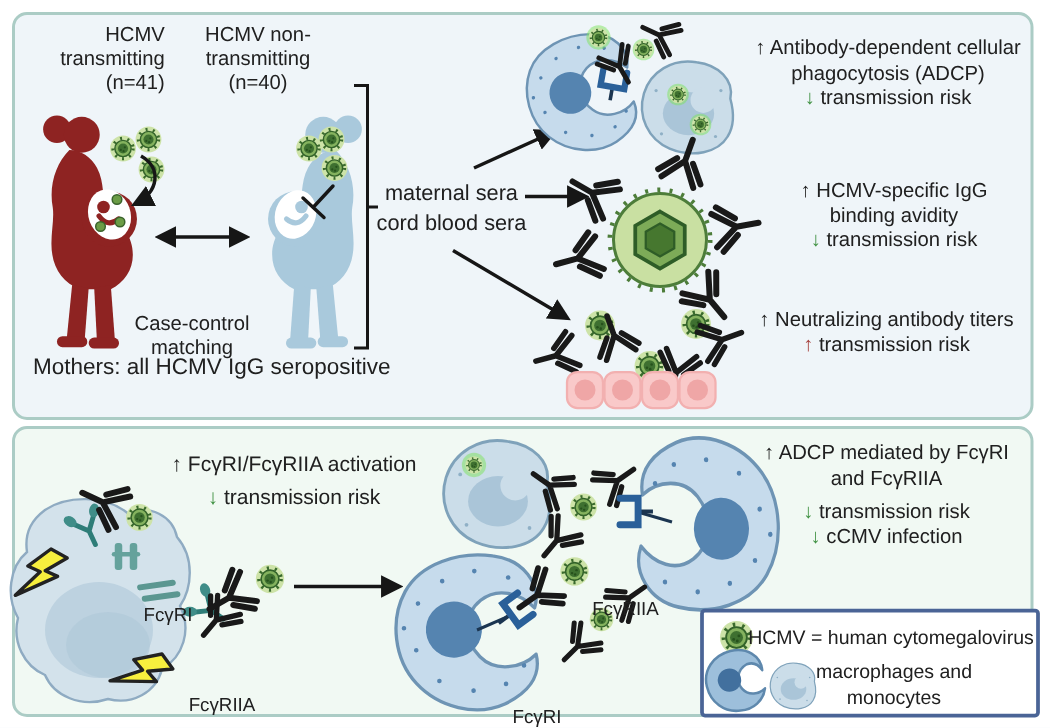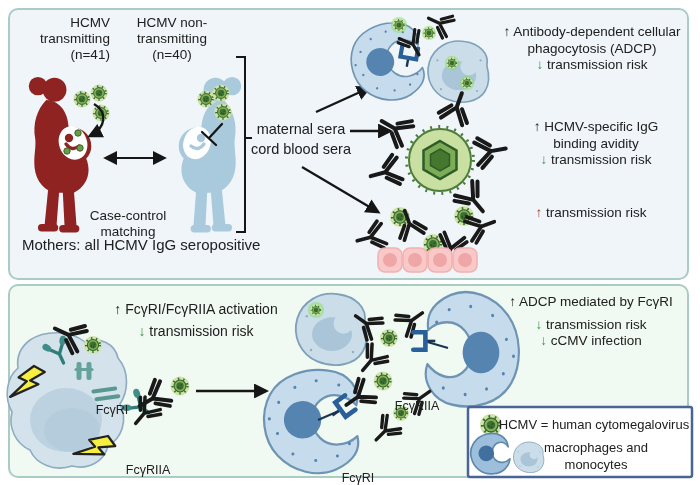--- a/index.html
+++ b/index.html
@@ -312,35 +312,37 @@
     <div><span class="ga">↓</span> <span>transmission risk</span></div>
   </div>
 
   <div class="txt res" style="left:596px;top:119px;">
     <div>↑ HCMV-specific IgG</div>
     <div>binding avidity</div>
     <div><span class="ga">↓</span> <span>transmission risk</span></div>
   </div>
 
   <div class="txt res" style="left:591px;top:205px;">
+    <div>↑ Neutralizing antibody titers</div>
     <div><span class="ra">↑</span> <span>transmission risk</span></div>
   </div>
 
   <div class="txt t14" style="left:196px;top:298px;">
     <div>↑ FcγRI/FcγRIIA activation</div>
     <div><span class="ga">↓</span> <span>transmission risk</span></div>
   </div>
 
   <div class="txt lab" style="left:112px;top:359px;">FcγRI</div>
   <div class="txt lab" style="left:148px;top:419px;">FcγRIIA</div>
   <div class="txt lab" style="left:417px;top:355px;">FcγRIIA</div>
   <div class="txt lab" style="left:358px;top:427px;">FcγRI</div>
 
   <div class="txt res" style="left:591px;top:294px;">
     <div>↑ ADCP mediated by FcγRI</div>
+    <div>and FcγRIIA</div>
     <div class="gap6"><span class="ga">↓</span> <span>transmission risk</span></div>
     <div><span class="ga">↓</span> <span>cCMV infection</span></div>
   </div>
 
   <div class="txt" style="left:594px;top:417px;font-size:13px;">HCMV = human cytomegalovirus</div>
   <div class="txt" style="left:596px;top:439px;font-size:13px;line-height:17px;">
     <div>macrophages and</div>
     <div>monocytes</div>
   </div>
 

